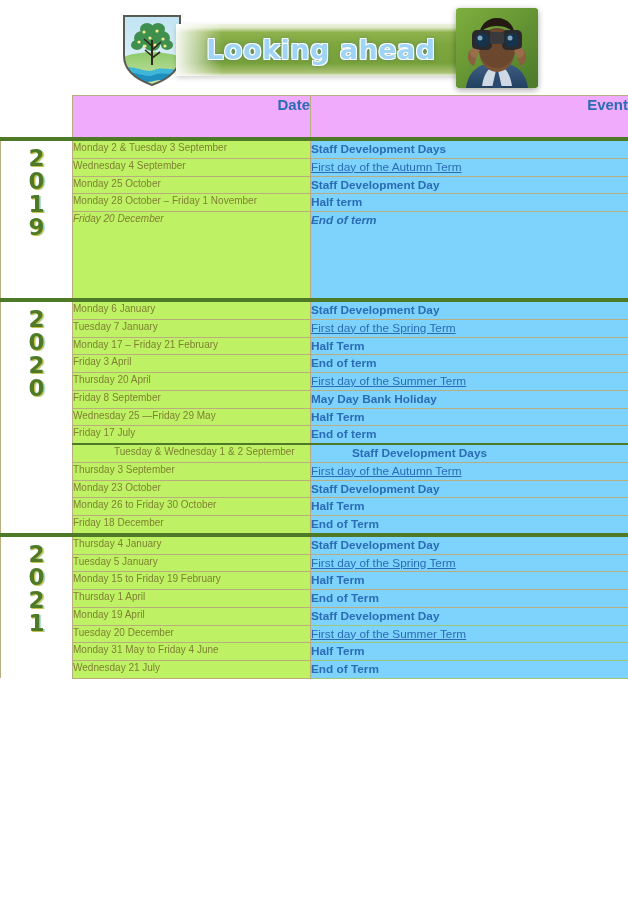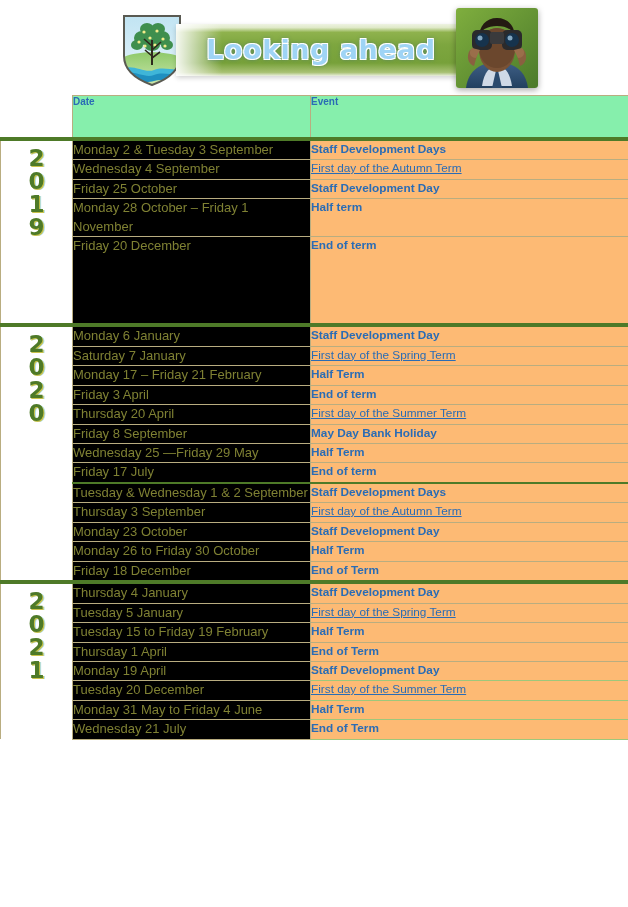--- a/index.html
+++ b/index.html
@@ -93,29 +93,29 @@
   .col-year  { width: 72px; }
   .col-date  { width: 238px; }
   .col-event { width: 318px; }
 
   
   .hdr-blank {
     background: #ffffff;
     border: none;
   }
   .hdr-cell {
-    background: #86efac;
+    background: #f0abfc;
     border: 1px solid #b9ad80;
     color: #2a6cb5;
-    font-size: 10px;
+    font-size: 15px;
     font-weight: bold;
     padding: 7px 0 0 9px;
     height: 41px;
     vertical-align: top;
-    text-align: left;
+    text-align: right;
   }
 
   
   .year-cell {
     border-left: 1px solid #b9ad80;
     border-right: 1px solid #b9ad80;
     border-top: 4px solid #4e7a28;
     background: #ffffff;
     text-align: center;
     vertical-align: top;
@@ -136,50 +136,51 @@
     font-weight: bold;
     color: #4e7a28;
     text-shadow: 1px 1px 0 #c9c24a, 2px 1px 0 rgba(120,200,220,0.55);
     line-height: 1;
   }
 
   
   .date-cell {
     border: 1px solid #b9ad80;
     color: #7f8133;
-    font-size: 13px;
+    font-size: 10px;
     line-height: 1.42;
     padding: 5px 6px 5px 9px;
-    background: #000000;
+    background: #bef264;
   }
   .event-cell {
     border: 1px solid #b9ad80;
     color: #2a6cb5;
     font-size: 11.8px;
     line-height: 1.42;
     padding: 5px 6px 5px 9px;
-    background: #fdba74;
+    background: #7dd3fc;
   }
   .event-cell.em { font-weight: bold; }
   .event-cell.semi { font-weight: bold; }
   .event-cell.light { font-weight: normal; text-decoration: underline; }
 
   tr.first-in-block > .date-cell,
   tr.first-in-block > .event-cell {
     border-top: 4px solid #4e7a28;
   }
   tr.green-sep > .date-cell,
   tr.green-sep > .event-cell {
     border-top: 2px solid #4e7a28;
+    padding-left: 41px;
   }
   tr.lightgreen > .event-cell {
     border-top: 1px solid #9ec77b;
     border-bottom: 1px solid #9ec77b;
   }
-  .tall .date-cell, .tall .event-cell { height: 86px; }
+  .tall .date-cell, .tall .event-cell { height: 86px; font-style: italic; }
 </style>
 </head>
 <body>
 
 <div class="banner-wrap">
 
   <svg class="crest" viewBox="0 0 64 75">
     <defs>
       <linearGradient id="skyg" x1="0" y1="0" x2="0" y2="1">
         <stop offset="0%" stop-color="#bfe3f2"></stop>
@@ -284,21 +285,21 @@
           </div>
         </td>
         <td class="date-cell">Monday 2 &amp; Tuesday 3 September</td>
         <td class="event-cell semi">Staff Development Days</td>
       </tr>
       <tr>
         <td class="date-cell">Wednesday 4 September</td>
         <td class="event-cell light">First day of the Autumn Term</td>
       </tr>
       <tr>
-        <td class="date-cell">Friday 25 October</td>
+        <td class="date-cell">Monday 25 October</td>
         <td class="event-cell semi">Staff Development Day</td>
       </tr>
       <tr>
         <td class="date-cell">Monday 28 October – Friday 1 November</td>
         <td class="event-cell em">Half term</td>
       </tr>
       <tr class="tall">
         <td class="date-cell">Friday 20 December</td>
         <td class="event-cell em">End of term</td>
       </tr>
@@ -308,21 +309,21 @@
             <div class="year-digit">2</div>
             <div class="year-digit">0</div>
             <div class="year-digit">2</div>
             <div class="year-digit">0</div>
           </div>
         </td>
         <td class="date-cell">Monday 6 January</td>
         <td class="event-cell semi">Staff Development Day</td>
       </tr>
       <tr>
-        <td class="date-cell">Saturday 7 January</td>
+        <td class="date-cell">Tuesday 7 January</td>
         <td class="event-cell light">First day of the Spring Term</td>
       </tr>
       <tr>
         <td class="date-cell">Monday 17 – Friday 21 February</td>
         <td class="event-cell em">Half Term</td>
       </tr>
       <tr>
         <td class="date-cell">Friday 3 April</td>
         <td class="event-cell em">End of term</td>
       </tr>
@@ -372,21 +373,21 @@
           </div>
         </td>
         <td class="date-cell">Thursday 4 January</td>
         <td class="event-cell semi">Staff Development Day</td>
       </tr>
       <tr>
         <td class="date-cell">Tuesday 5 January</td>
         <td class="event-cell light">First day of the Spring Term</td>
       </tr>
       <tr>
-        <td class="date-cell">Tuesday 15 to Friday 19 February</td>
+        <td class="date-cell">Monday 15 to Friday 19 February</td>
         <td class="event-cell em">Half Term</td>
       </tr>
       <tr>
         <td class="date-cell">Thursday 1 April</td>
         <td class="event-cell em">End of Term</td>
       </tr>
       <tr class="lightgreen">
         <td class="date-cell">Monday 19 April</td>
         <td class="event-cell semi">Staff Development Day</td>
       </tr>

